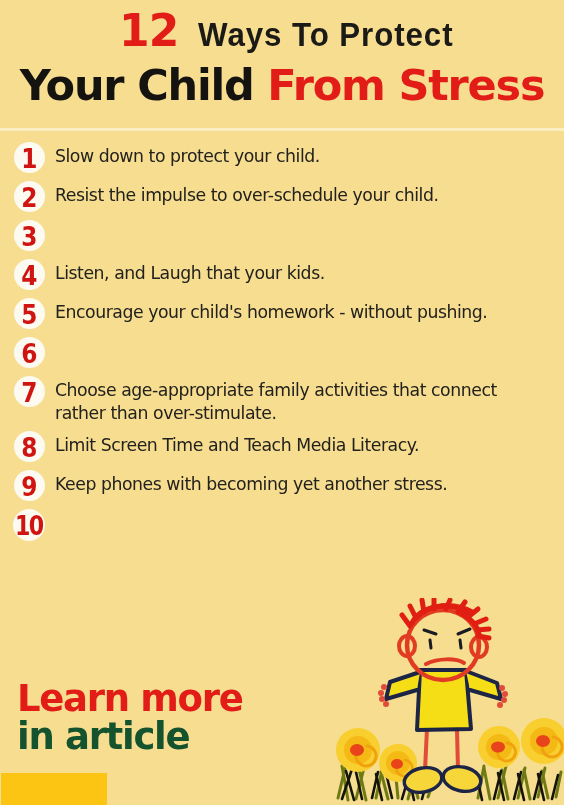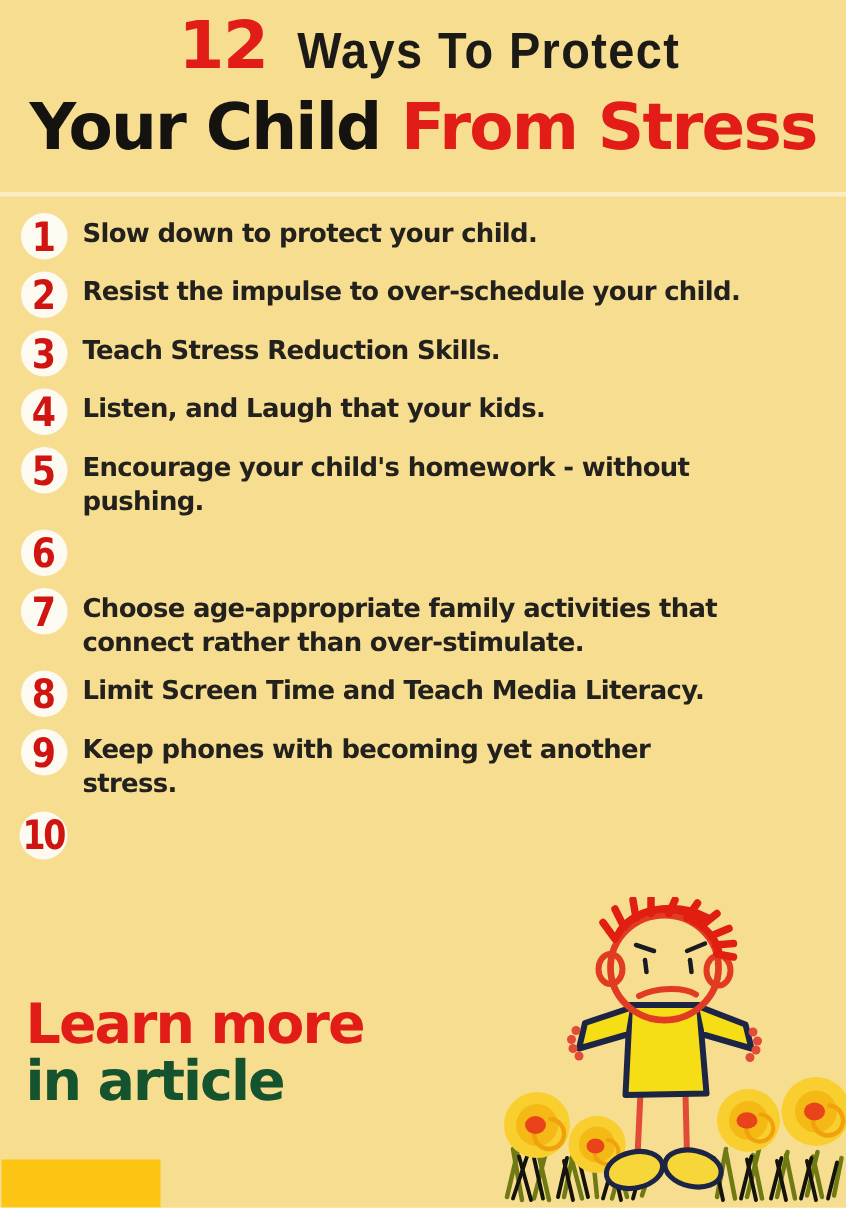--- a/index.html
+++ b/index.html
@@ -117,41 +117,41 @@
   .badge.wide .num {
     font-size:27px;
     letter-spacing:-2px;
     transform:scaleX(0.82);
   }
   .row-text {
     flex:1 1 auto;
     color:#23211d;
     font-size:17.3px;
     line-height:23px;
-    font-weight:bold;
+    font-weight:normal;
     font-family:"DejaVu Sans", sans-serif;
     letter-spacing:-0.45px;
     padding-top:4px;
   }
 
   
   .cta {
     position:absolute;
     left:17px; top:664px;
     z-index:5;
   }
   .cta-line {
     white-space:nowrap;
     font-family:"DejaVu Sans", sans-serif;
     font-weight:bold;
     font-size:37px;
     line-height:38px;
     letter-spacing:-1.3px;
   }
-  .cta-1 { color:#e21d18; }
+  .cta-1 { color:#e21d18;margin-top:16px; }
   .cta-2 { color:#14532d; }
 
   .gold-bar {
     position:absolute;
     left:1px; top:773px;
     width:106px; height:32px;
     background:#fdc513;
     z-index:6;
   }
 
@@ -195,21 +195,20 @@
         <span class="num">2</span>
       </div>
       <div class="row-text">Resist the impulse to over-schedule your child.</div>
     </div>
 
     <div class="row">
       <div class="badge">
         <span class="disc"></span>
         <span class="num">3</span>
       </div>
-      <div class="row-text">Teach Stress Reduction Skills.</div>
     </div>
 
     <div class="row">
       <div class="badge">
         <span class="disc"></span>
         <span class="num">4</span>
       </div>
       <div class="row-text">Listen, and Laugh that your kids.</div>
     </div>
 

